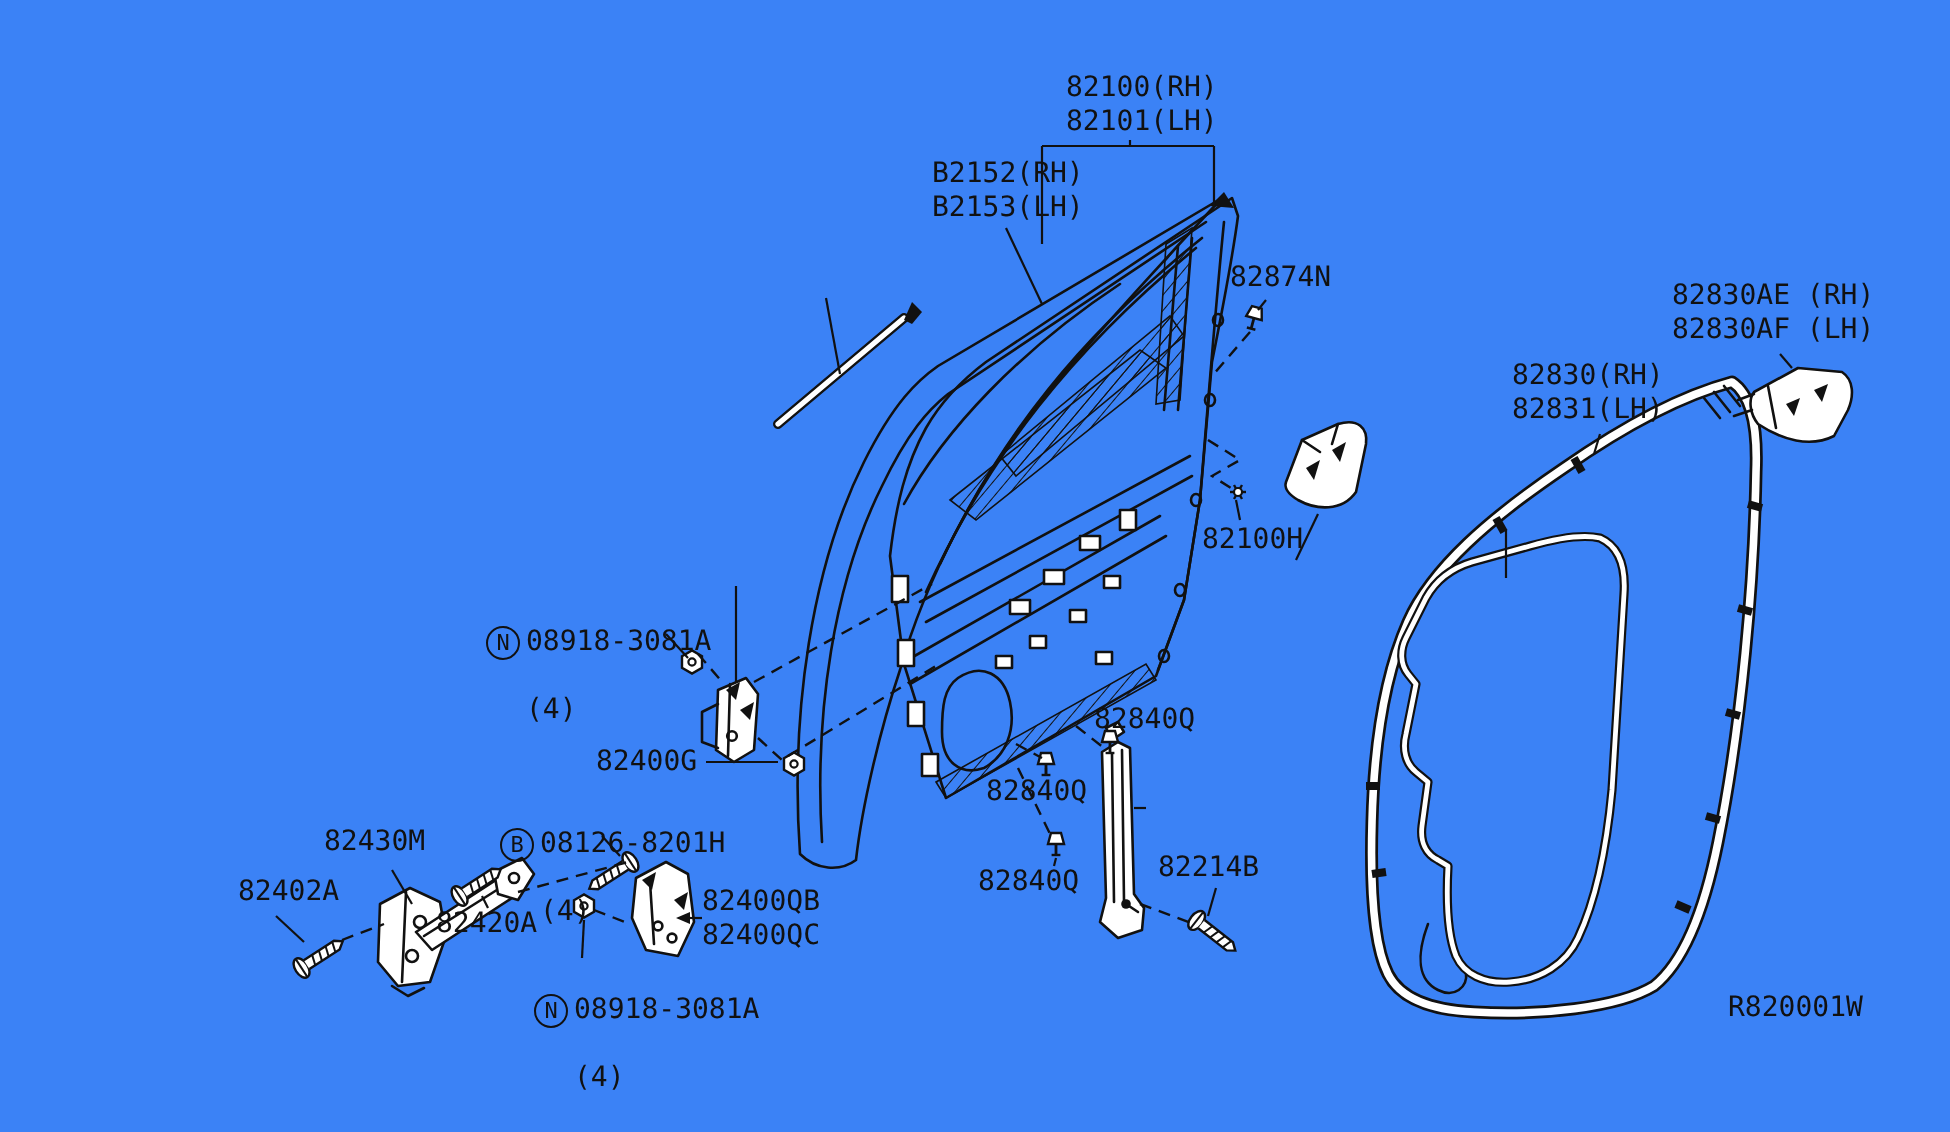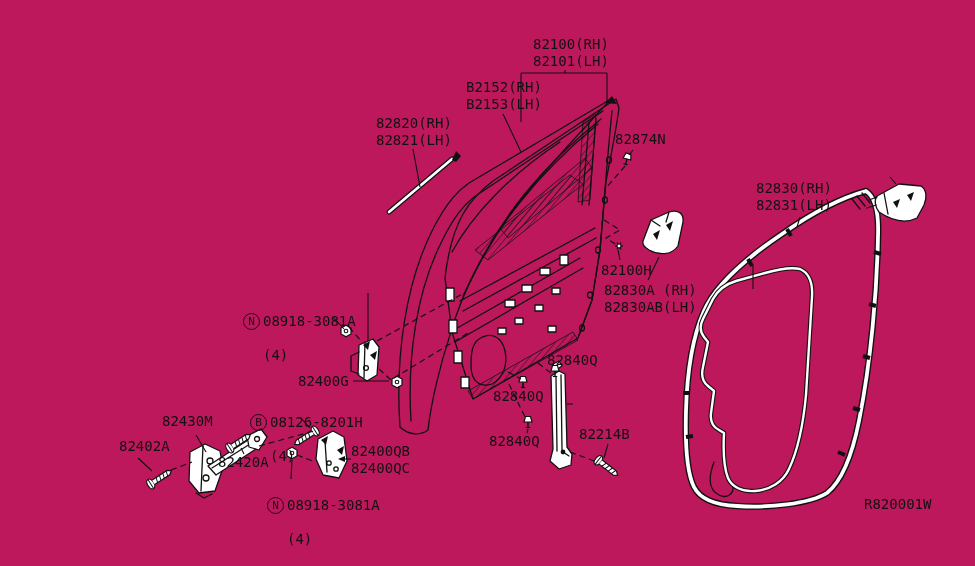--- a/index.html
+++ b/index.html
@@ -1,16 +1,16 @@
 <!DOCTYPE html>
 <html><head>
 <meta charset="utf-8">
 <style>
   html,body{margin:0;padding:0;background:#ffffff;}
-  .stage{position:relative;width:975px;height:566px;background:#be185d;
+  .stage{position:relative;width:975px;height:566px;background:#3b82f6;
          font-family:"DejaVu Sans Mono","Liberation Mono",monospace;overflow:hidden;}
   .stage svg{position:absolute;left:0;top:0;}
   .lbl{position:absolute;font-size:14px;line-height:17px;color:#111;
        white-space:pre-line;letter-spacing:0;}
   .lrow{display:flex;align-items:center;}
   .circ{display:inline-flex;width:15px;height:15px;border:1.5px solid #111;border-radius:50%;
         align-items:center;justify-content:center;font-size:11px;line-height:1;margin-right:3px;flex:0 0 auto;}
   .lsub{margin-left:20px;}
   .ln{fill:none;stroke:#111;stroke-width:1.3;stroke-linecap:round;stroke-linejoin:round;}
   .lnf{fill:#ffffff;stroke:#111;stroke-width:1.3;stroke-linejoin:round;}
@@ -280,28 +280,26 @@
     <path class="dash" d="M508,372 L521,379"></path>
     <path class="dash" d="M509,384 L526,419"></path>
     <path class="dash" d="M570,452 L597,462"></path>
   </g>
 </svg>
 
 <div class="lbl" style="left:533px;top:36px">82100(RH)
 82101(LH)</div>
 <div class="lbl" style="left:466px;top:79px">B2152(RH)
 B2153(LH)</div>
-<div class="lbl" style="left:376px;top:115px">82820(RH)
-82821(LH)</div>
 <div class="lbl" style="left:615px;top:131px">82874N</div>
+<div class="lbl" style="left:836px;top:140px">82830AE (RH)
+82830AF (LH)</div>
 <div class="lbl" style="left:756px;top:180px">82830(RH)
 82831(LH)</div>
 <div class="lbl" style="left:601px;top:262px">82100H</div>
-<div class="lbl" style="left:604px;top:282px">82830A (RH)
-82830AB(LH)</div>
 
 <div class="lbl" style="left:243px;top:296px">
   <div class="lrow"><span class="circ">N</span><span>08918-3081A</span></div>
   <div class="lsub">(4)</div>
 </div>
 
 <div class="lbl" style="left:298px;top:373px">82400G</div>
 <div class="lbl" style="left:547px;top:352px">82840Q</div>
 <div class="lbl" style="left:493px;top:388px">82840Q</div>
 <div class="lbl" style="left:489px;top:433px">82840Q</div>

